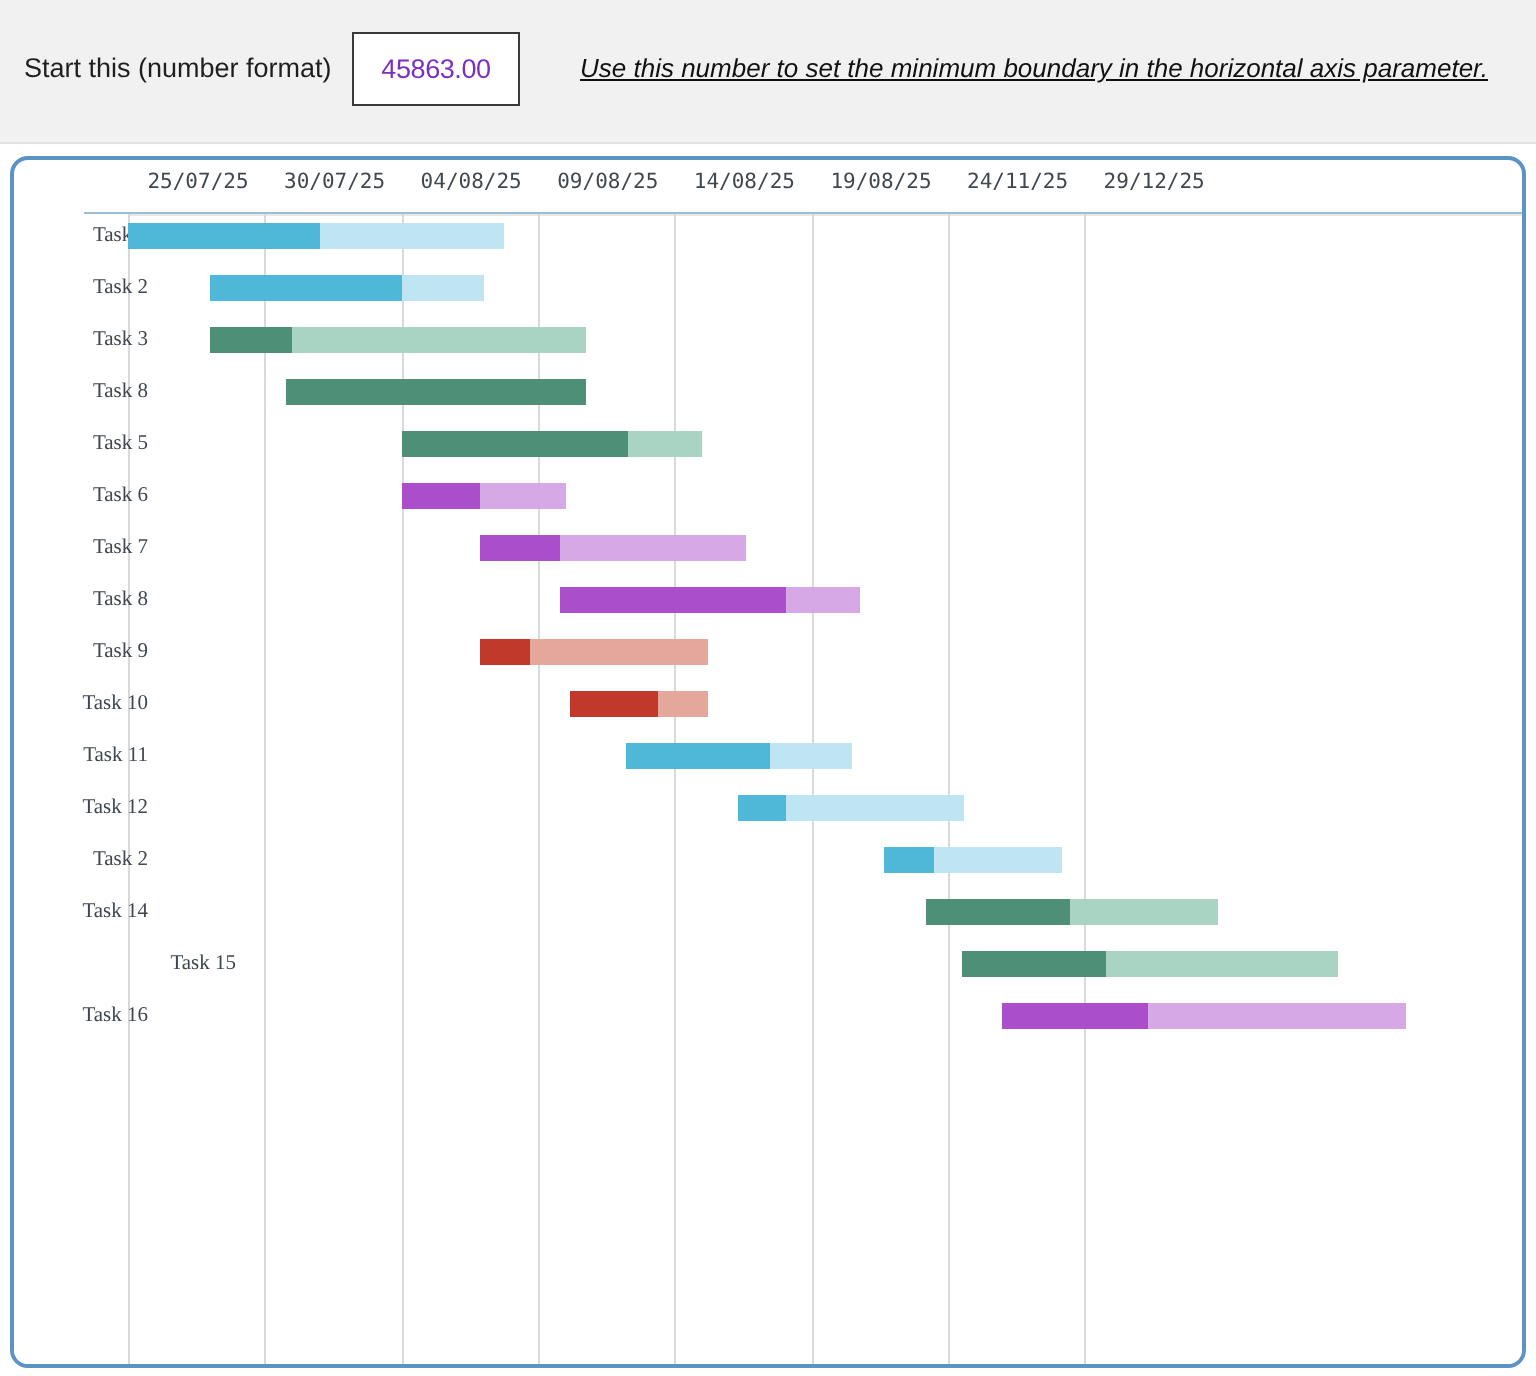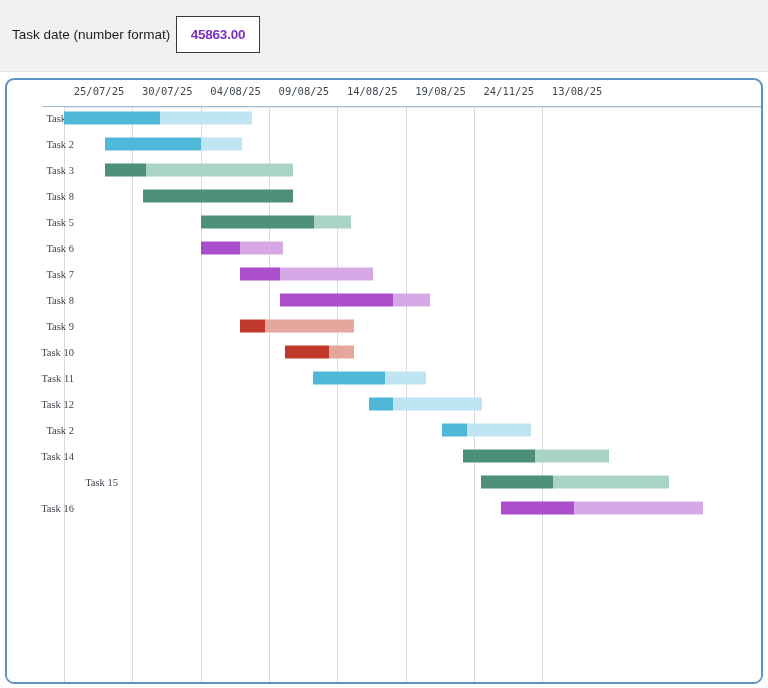--- a/index.html
+++ b/index.html
@@ -33,21 +33,21 @@
     left: 176px; top: 16px;
     width: 84px; height: 37px;
     background: #ffffff;
     border: 1.5px solid #3a3a3a;
     display: flex;
     align-items: center;
     justify-content: center;
   }
   #startdate-value {
     font-size: 13.5px;
-    font-weight: bold;
+    font-weight: normal;
     color: #7b2fbe;
     letter-spacing: -0.2px;
   }
   #hint-text {
     position: absolute;
     left: 290px; top: 34px;
     transform: translateY(-50%);
     font-size: 13px;
     font-style: italic;
     text-decoration: underline;
@@ -117,36 +117,37 @@
     height: 13px;
     transform: translateY(-50%);
   }
   .bar-done  { position: absolute; left: 0; top: 0; height: 100%; }
   .bar-rest  { position: absolute; top: 0; height: 100%; }
 </style>
 </head>
 <body>
 
 <div id="top-strip">
-  <div id="startdate-label">Task date (number format)</div>
+  <div id="startdate-label">Start this (number format)</div>
   <div id="startdate-box">
     <span id="startdate-value">45863.00</span>
   </div>
+  <div id="hint-text">Use this number to set the minimum boundary in the horizontal axis parameter.</div>
 </div>
 
 <div id="chart-frame">
   <div id="axis-strip">
       <div class="axis-tick-label" style="left: 57px;">25/07/25</div>
       <div class="axis-tick-label" style="left: 125.3px;">30/07/25</div>
       <div class="axis-tick-label" style="left: 193.6px;">04/08/25</div>
       <div class="axis-tick-label" style="left: 261.9px;">09/08/25</div>
       <div class="axis-tick-label" style="left: 330.2px;">14/08/25</div>
       <div class="axis-tick-label" style="left: 398.5px;">19/08/25</div>
       <div class="axis-tick-label" style="left: 466.8px;">24/11/25</div>
-      <div class="axis-tick-label" style="left: 535.1px;">13/08/25</div>
+      <div class="axis-tick-label" style="left: 535.1px;">29/12/25</div>
     </div>
   <div id="plot-area">
     <div id="plot-top-rule"></div>
   <div class="gridline" style="left: 57px;"></div>
       <div class="gridline" style="left: 125.3px;"></div>
       <div class="gridline" style="left: 193.6px;"></div>
       <div class="gridline" style="left: 261.9px;"></div>
       <div class="gridline" style="left: 330.2px;"></div>
       <div class="gridline" style="left: 398.5px;"></div>
       <div class="gridline" style="left: 466.8px;"></div>

